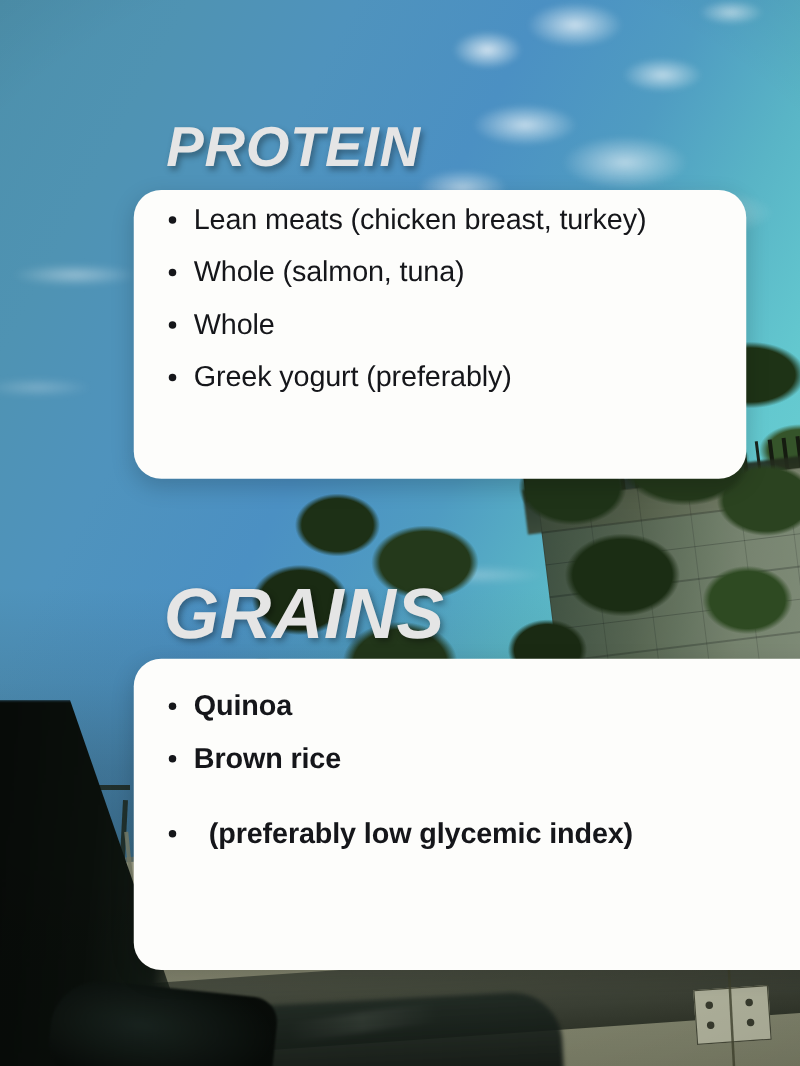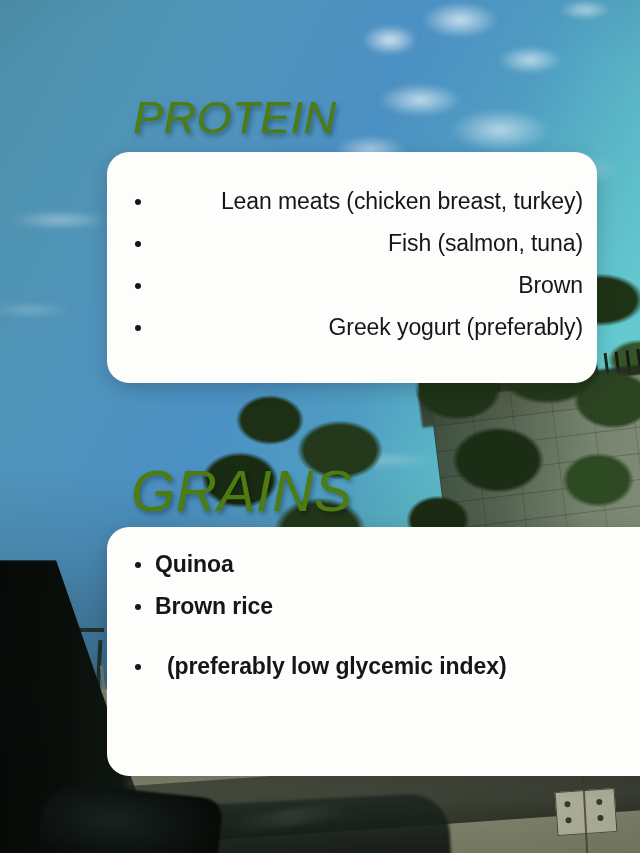--- a/index.html
+++ b/index.html
@@ -222,23 +222,23 @@
     background:
       radial-gradient(ellipse 120% 80% at 50% 40%, rgba(0,0,0,0) 55%, rgba(0,0,0,.18) 100%);
     pointer-events:none;
   }
 
   
   .heading{
     position:absolute;
     font-family:"Liberation Sans", sans-serif;
     font-style:italic;
-    font-weight:normal;
+    font-weight:bold;
     letter-spacing:.5px;
-    color:#4d7c0f;
+    color:#e5e5e5;
     text-shadow:2px 3px 5px rgba(0,0,0,.35);
     white-space:nowrap;
   }
   #heading-protein{left:133px;top:92px;font-size:45px;}
   #heading-grains{left:131px;top:458px;font-size:57px;}
 
   
   .card{
     position:absolute;
     background:#fdfdfb;
@@ -246,21 +246,21 @@
     box-shadow:0 6px 18px rgba(0,0,0,.18);
   }
   #card-protein{left:107px;top:152px;width:490px;height:231px;}
   #card-grains{left:107px;top:527px;width:568px;height:249px;font-weight:bold;}
 
   .list{
     list-style:none;
     margin:0;padding:0;
     position:absolute;
   }
-  #list-protein{left:26px;top:38px;right:14px;text-align:right;}
+  #list-protein{left:26px;top:12px;right:14px;}
   #list-grains{left:26px;top:26px;right:14px;}
 
   .list li{
     position:relative;
     padding-left:22px;
     color:#15161a;
     font-size:23px;
     line-height:1.0;
     margin-bottom:19px;
     letter-spacing:-.1px;
@@ -323,25 +323,25 @@
   <div class="heading" id="heading-protein">PROTEIN</div>
 
   <div class="card" id="card-protein">
     <ul class="list" id="list-protein">
       <li>
         <span class="bullet"></span>
         <span>Lean meats (chicken breast, turkey)</span>
       </li>
       <li>
         <span class="bullet"></span>
-        <span>Fish (salmon, tuna)</span>
-      </li>
-      <li>
-        <span class="bullet"></span>
-        <span>Brown</span>
+        <span>Whole (salmon, tuna)</span>
+      </li>
+      <li>
+        <span class="bullet"></span>
+        <span>Whole</span>
       </li>
       <li>
         <span class="bullet"></span>
         <span>Greek yogurt (preferably)</span>
       </li>
     </ul>
   </div>
 
   <div class="heading" id="heading-grains">GRAINS</div>
 

